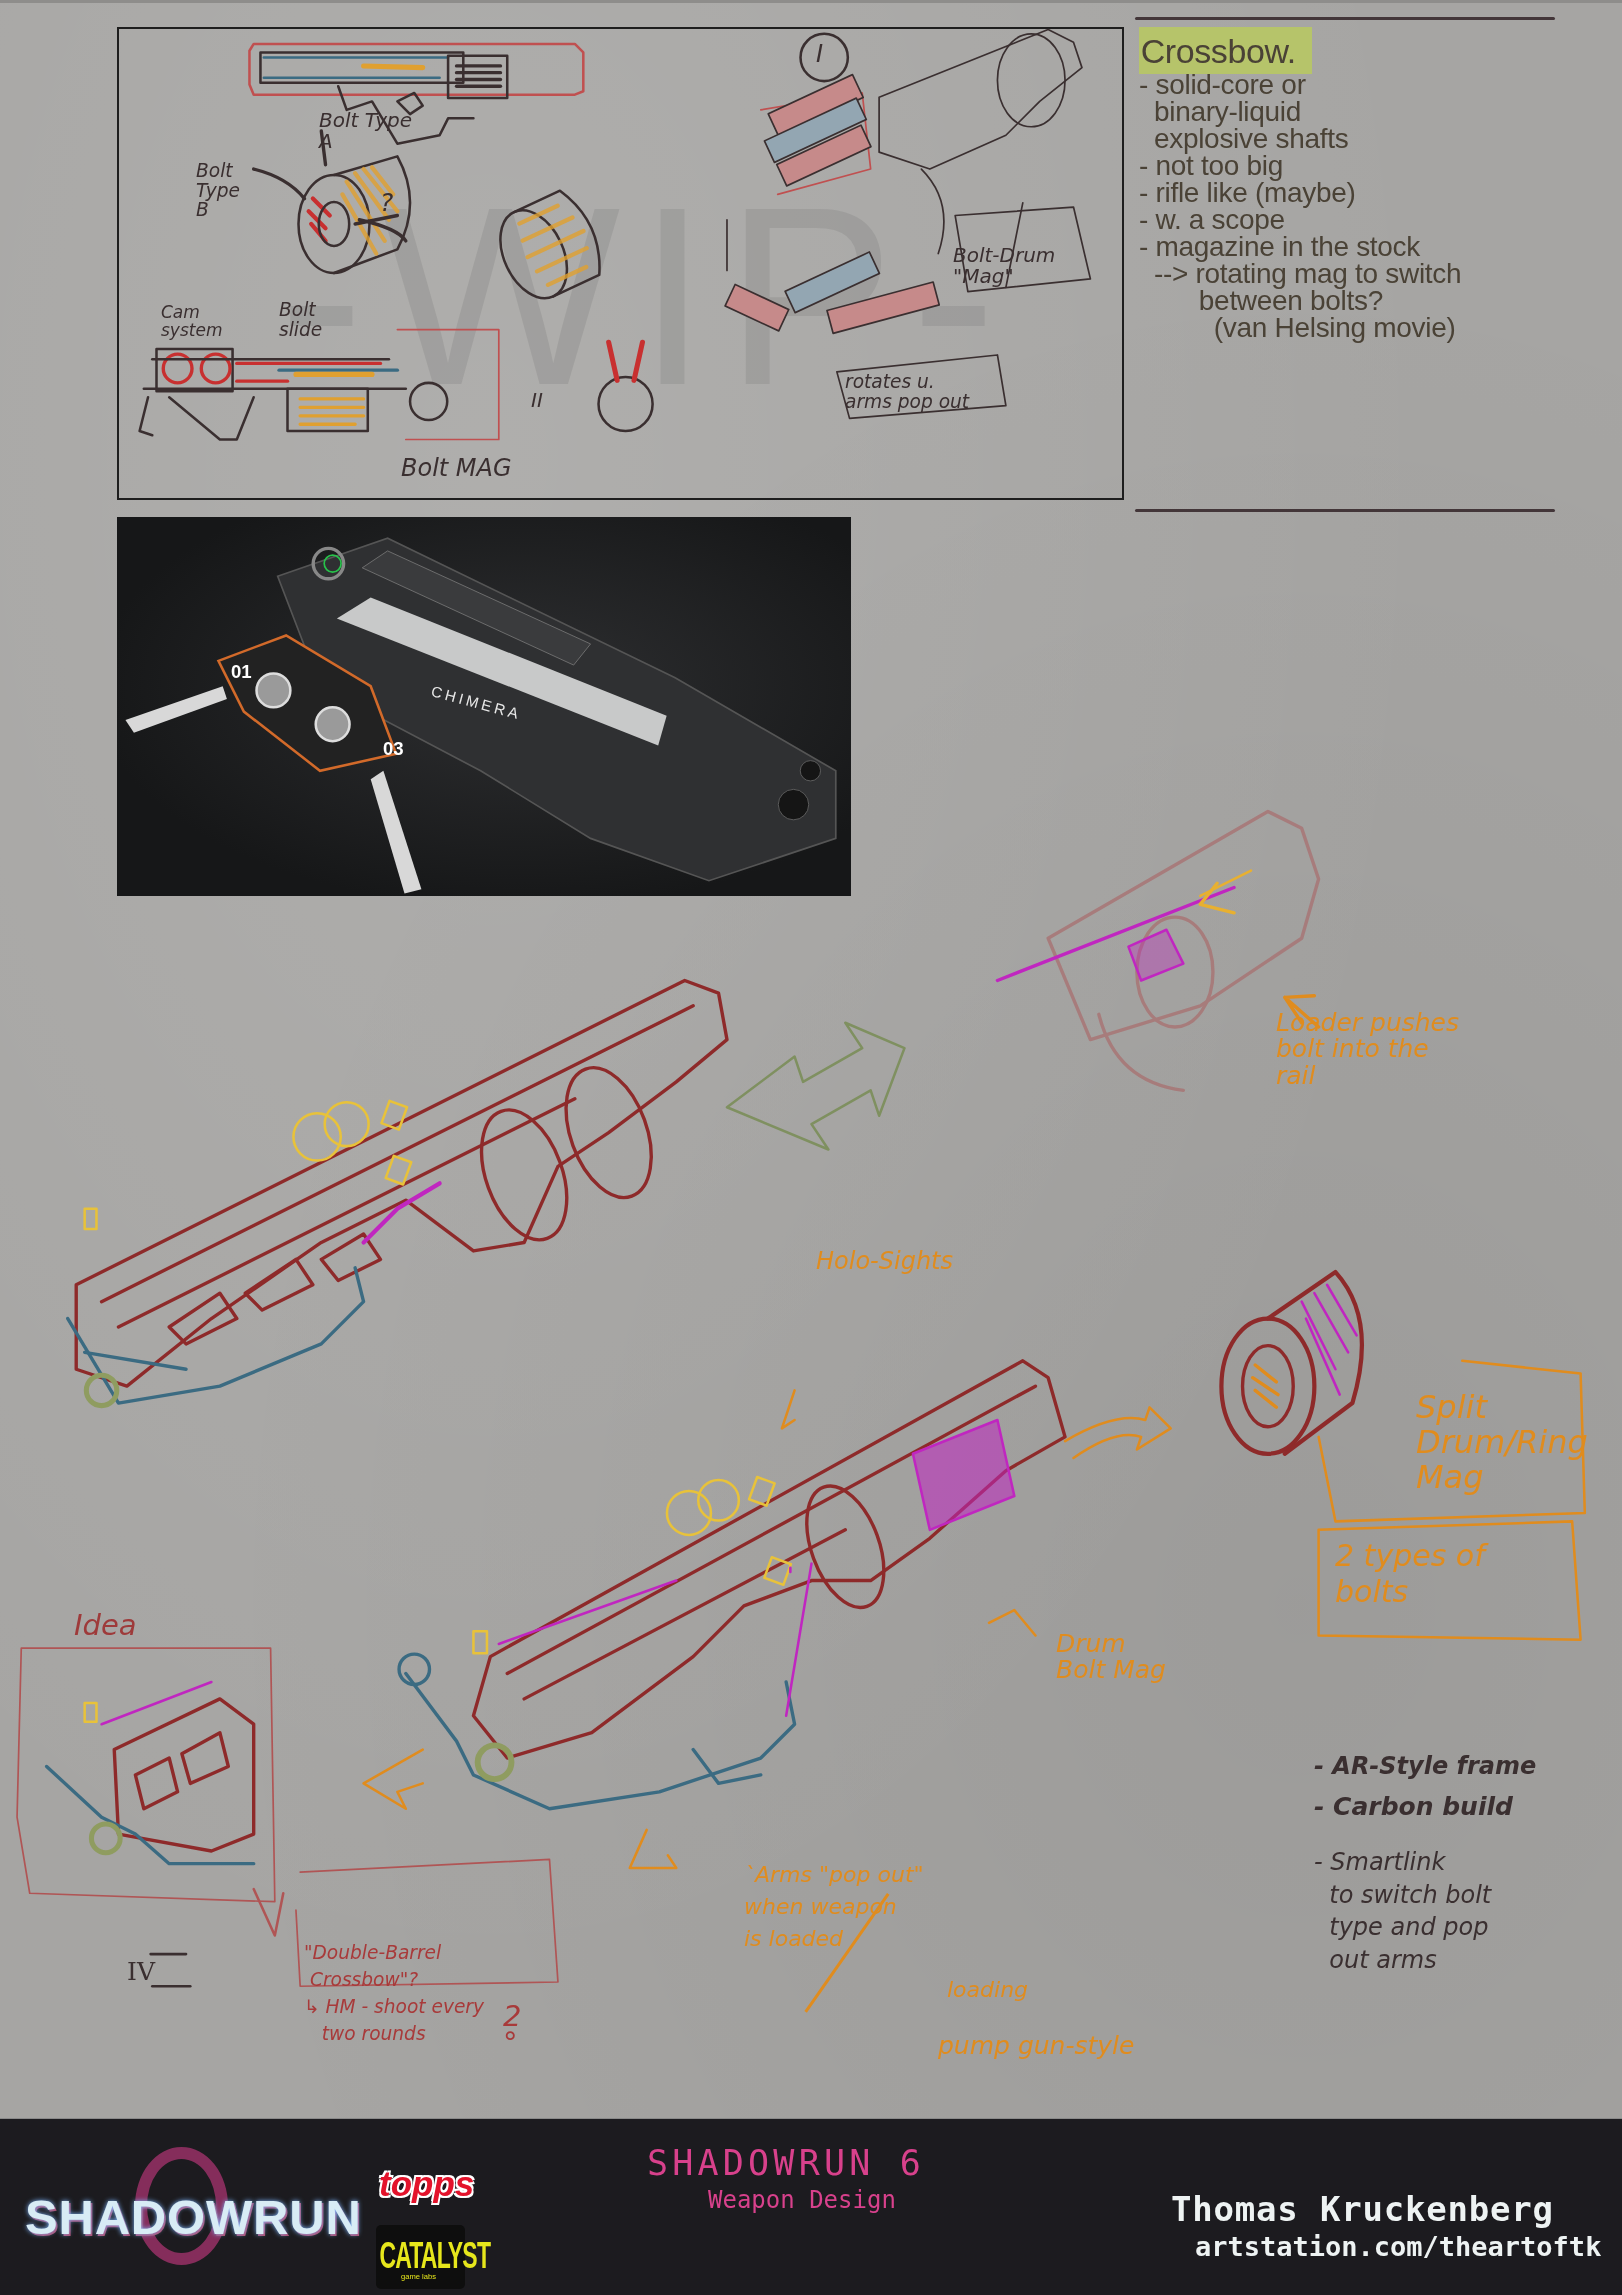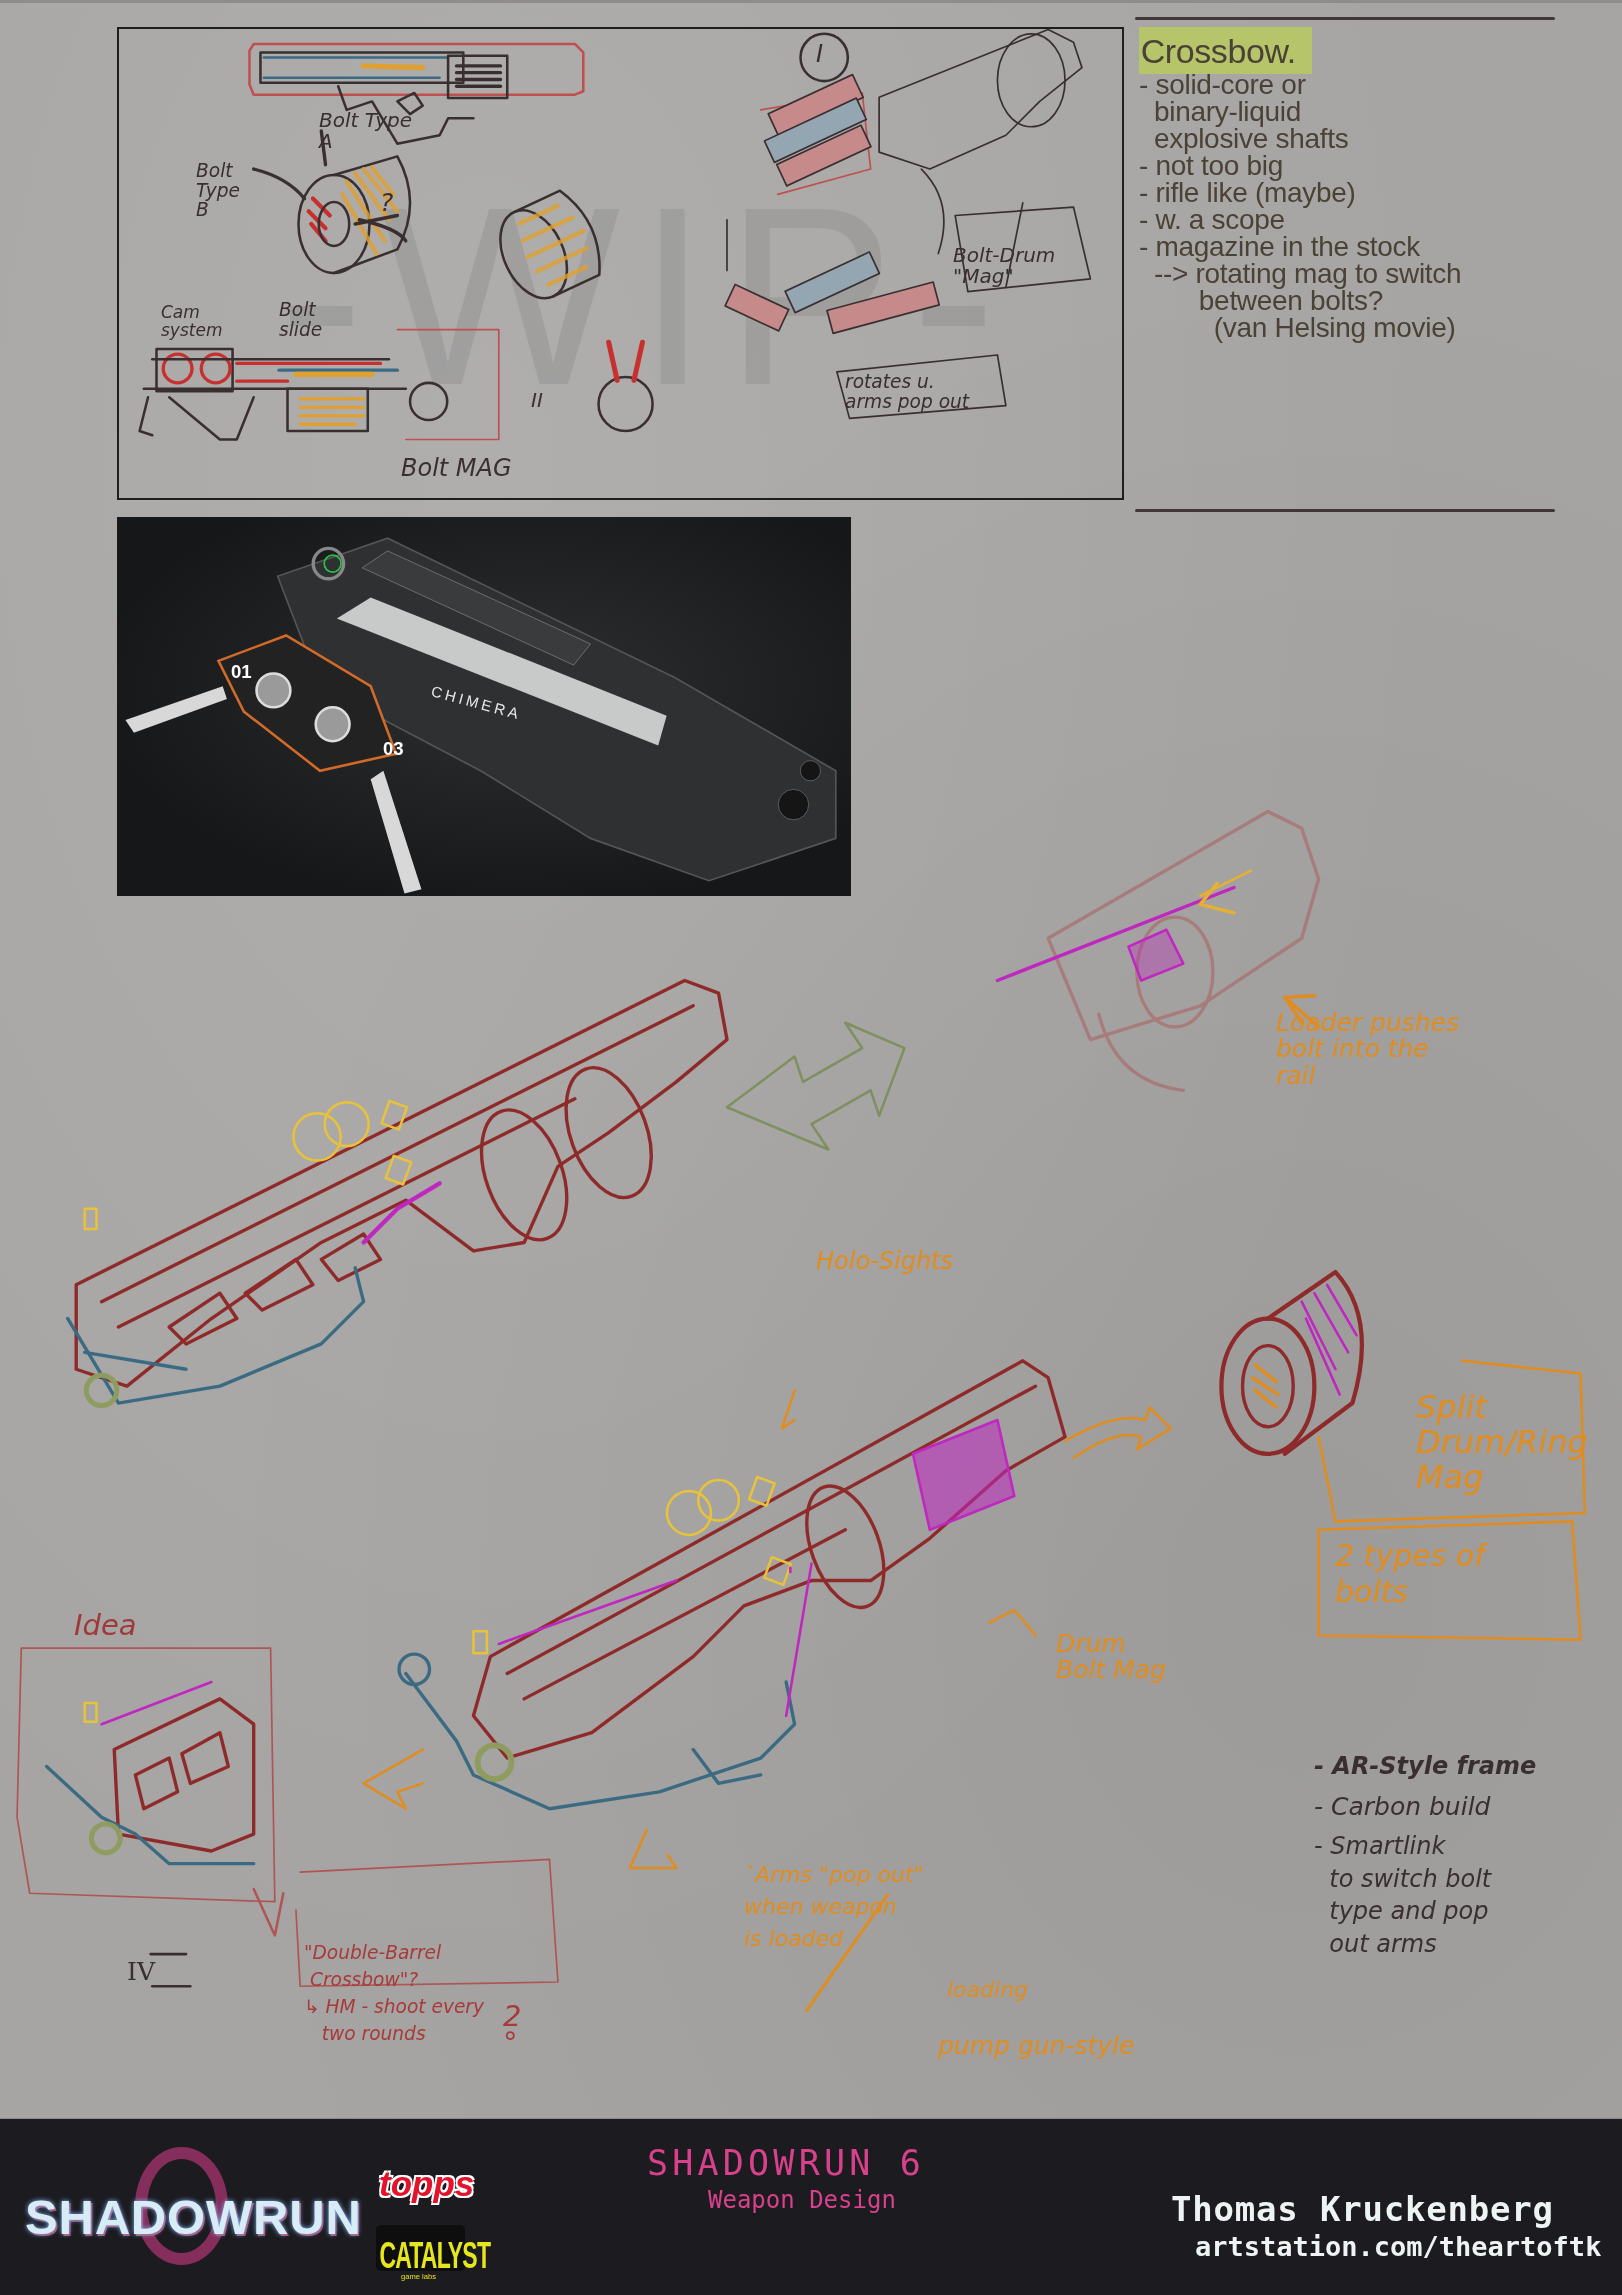--- a/index.html
+++ b/index.html
@@ -33,21 +33,21 @@
   
   .render { left:117px; top:517px; width:734px; height:379px; background:#1b1c1d;
     background-image: radial-gradient(ellipse at 55% 45%, #2e2f31, #161718 75%); overflow:hidden; }
 
   
   .footer { left:0; top:2118px; width:1623px; height:177px; background:#1c1b1f; border-top:1.7px solid #8a8a8a; }
   .sr-logo { left:25px; top:2189px; font-size:49px; font-weight:bold; color:#d8ecf5; font-family:"Liberation Sans", sans-serif; letter-spacing:0.8px;
     text-shadow: 0 0 5px #7fb7ff, 1.7px 1.7px 0 #b04a6a; }
   .sr-snake { left:135px; top:2147px; width:93px; height:118px; border-radius:50%; border:12px solid rgba(220,60,140,0.55); }
   .topps { left:379px; top:2164px; width:86px; height:52px; background:transparent; font-size:35px; font-weight:bold; font-style:italic; color:#e3132b; text-shadow: 1.7px 1.7px 0 #fff, -1.7px -1.7px 0 #fff, 1.7px -1.7px 0 #fff, -1.7px 1.7px 0 #fff; font-family:"Liberation Sans", sans-serif; }
-  .catalyst { left:376px; top:2225px; width:89px; height:46px; background:#0e0e0e; border-radius:5px; }
+  .catalyst { left:376px; top:2225px; width:89px; height:64px; background:#0e0e0e; border-radius:5px; }
   .catalyst span { position:absolute; left:3.4px; top:8.5px; font-size:23px; font-weight:bold; color:#e6e61c; font-family:"Liberation Sans", sans-serif; letter-spacing:-0.8px; transform:scaleY(1.6); transform-origin:top left; }
   .catalyst small { position:absolute; left:25px; top:47px; font-size:7.6px; color:#e6e61c; }
   .f-title { left:647px; top:2143px; font-size:35px; color:#d8418c; font-family:"DejaVu Sans Mono", monospace; letter-spacing:4.2px; }
   .f-sub { left:696px; top:2186px; font-size:24px; color:#d8418c; font-family:"DejaVu Sans Mono", monospace;margin-left:12px; }
   .f-author { left:1171px; top:2189px; font-size:34px; font-weight:bold; color:#eef3f3; font-family:"DejaVu Sans Mono", monospace; letter-spacing:0.8px; }
   .f-url { left:1171px; top:2231px; font-size:27px; font-weight:bold; color:#eef3f3; font-family:"DejaVu Sans Mono", monospace;margin-left:24px; }
   svg { position:absolute; overflow:visible; }
 </style>
 </head>
 <body>
@@ -292,21 +292,21 @@
 <div class="hand ink" style="left:127px;top:1959px;font-size:25px;font-style:normal;font-family:'DejaVu Serif',serif">IV</div>
 <div class="hand red" style="left:304px;top:1940px;font-size:18.6px;line-height:1.45;color:#a83a3a">"Double-Barrel
  Crossbow"?
 ↳ HM - shoot every
    two rounds</div>
 <div class="hand red" style="left:503px;top:2003px;font-size:29px;line-height:0.9;color:#a83a3a">2
 °</div>
 
 <div class="abs" style="left:1314px;top:1754px;width:287px">
   <div class="hand ink" style="position:relative;font-size:24px;margin-bottom:15px;font-weight:bold">- AR-Style frame</div>
-  <div class="hand ink" style="position:relative;font-size:25px;margin-bottom:10px;font-weight:normal">- Carbon build</div>
+  <div class="hand ink" style="position:relative;font-size:25px;margin-bottom:26px;font-weight:bold">- Carbon build</div>
   <div class="hand ink" style="position:relative;font-size:24px;line-height:1.35">- Smartlink
   to switch bolt
   type and pop
   out arms</div>
 </div>
 
 <div class="abs footer"></div>
 <div class="abs sr-snake"></div>
 <div class="abs sr-logo">SHADOWRUN</div>
 <div class="abs topps">topps</div>

